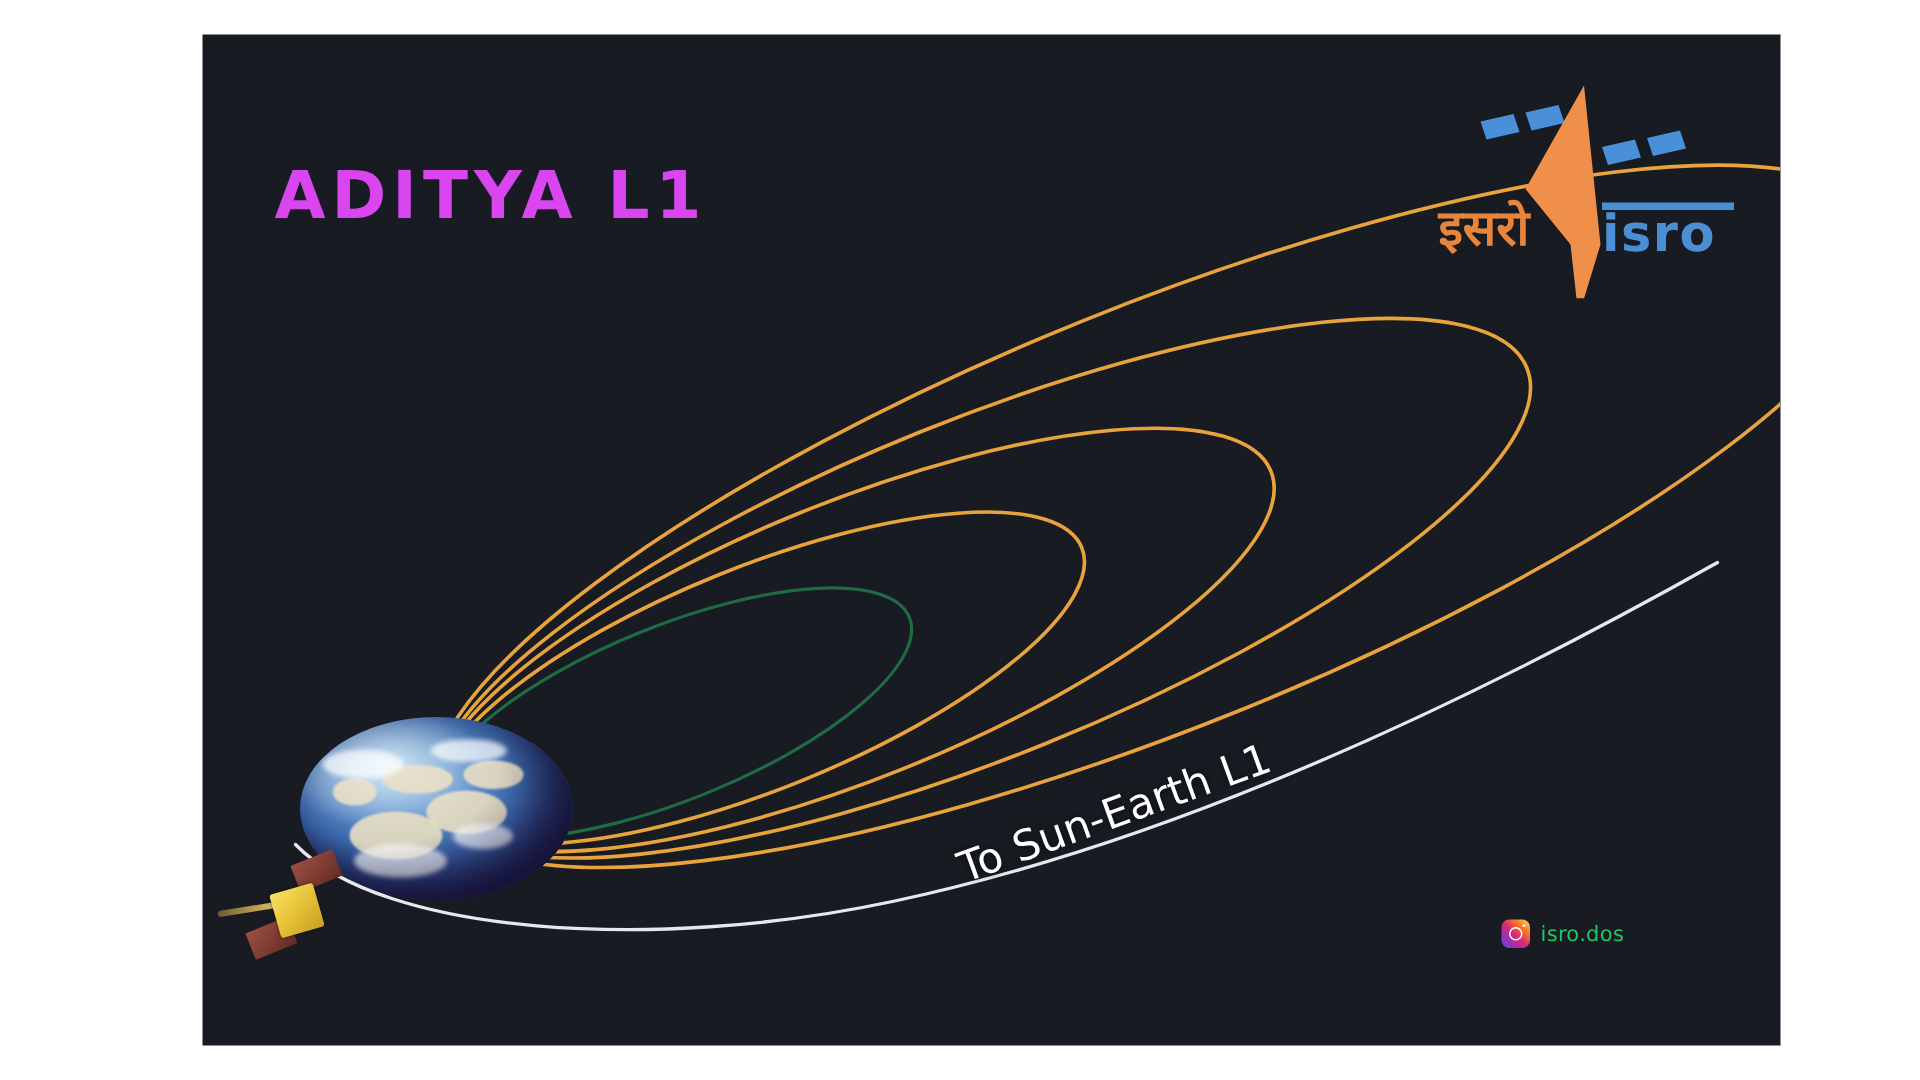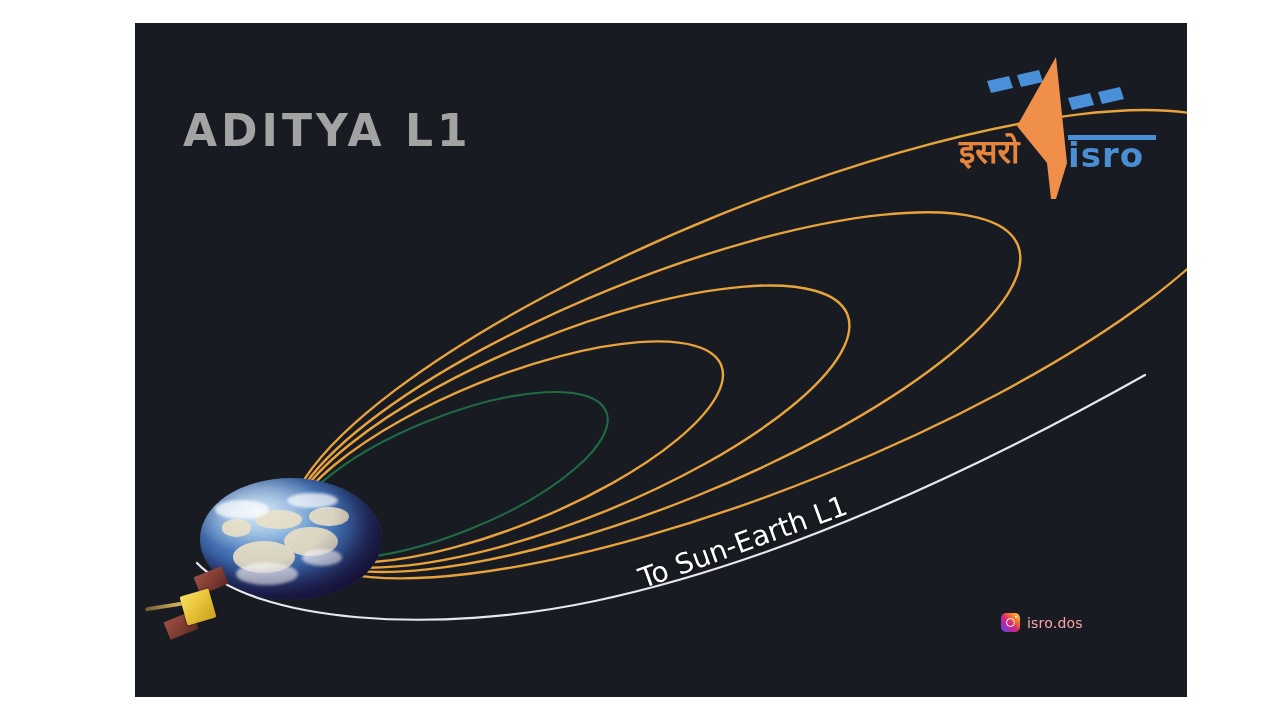--- a/index.html
+++ b/index.html
@@ -26,21 +26,21 @@
     overflow:hidden;
   }
 
   
   #title {
     position:absolute;
     left:48px; top:82px;
     font-size:44px;
     font-weight:bold;
     letter-spacing:4px;
-    color:#a3a3a3;
+    color:#d946ef;
     font-family:"DejaVu Sans", sans-serif;
     white-space:nowrap;
   }
 
   #subtitle {
     position:absolute;
     left:40px; top:178px;
     font-size:25px;
     font-weight:500;
     letter-spacing:0.3px;
@@ -166,21 +166,21 @@
   #insta-icon::after {
     content:"";
     position:absolute;
     right:3px; top:2.8px;
     width:2.1px; height:2.1px;
     border-radius:50%;
     background:#ffffff;
   }
   #insta-handle {
     font-size:14px;
-    color:#fca5a5;
+    color:#22c55e;
     font-family:"DejaVu Sans", sans-serif;
     letter-spacing:0.2px;
   }
 </style>
 </head>
 <body>
 
 <div id="stage">
 
   <div id="slide">

